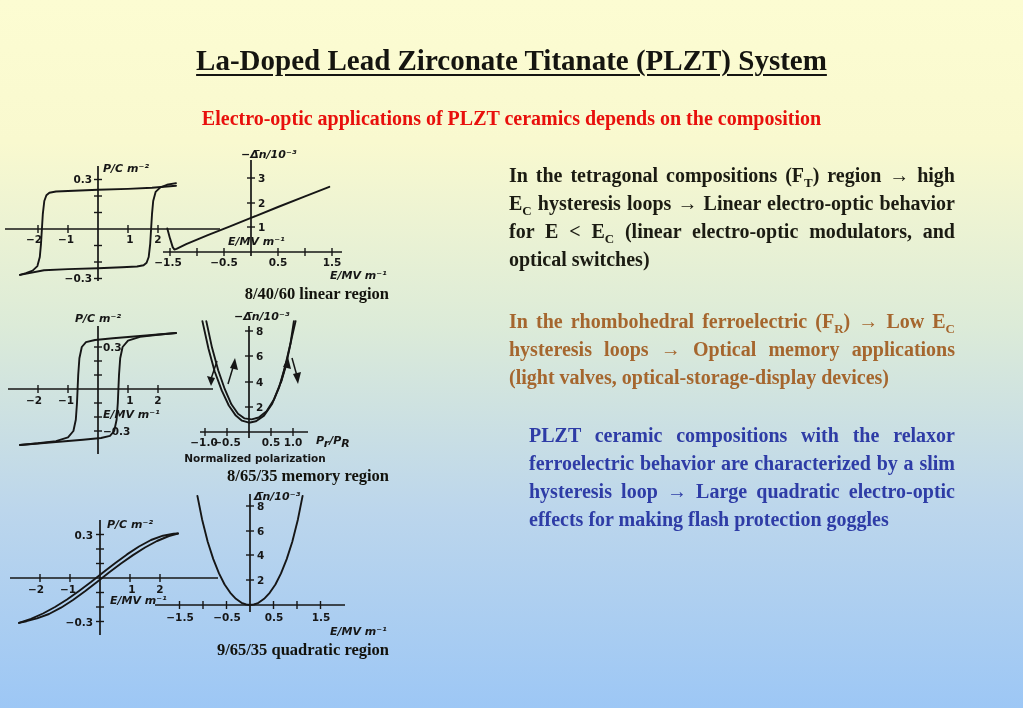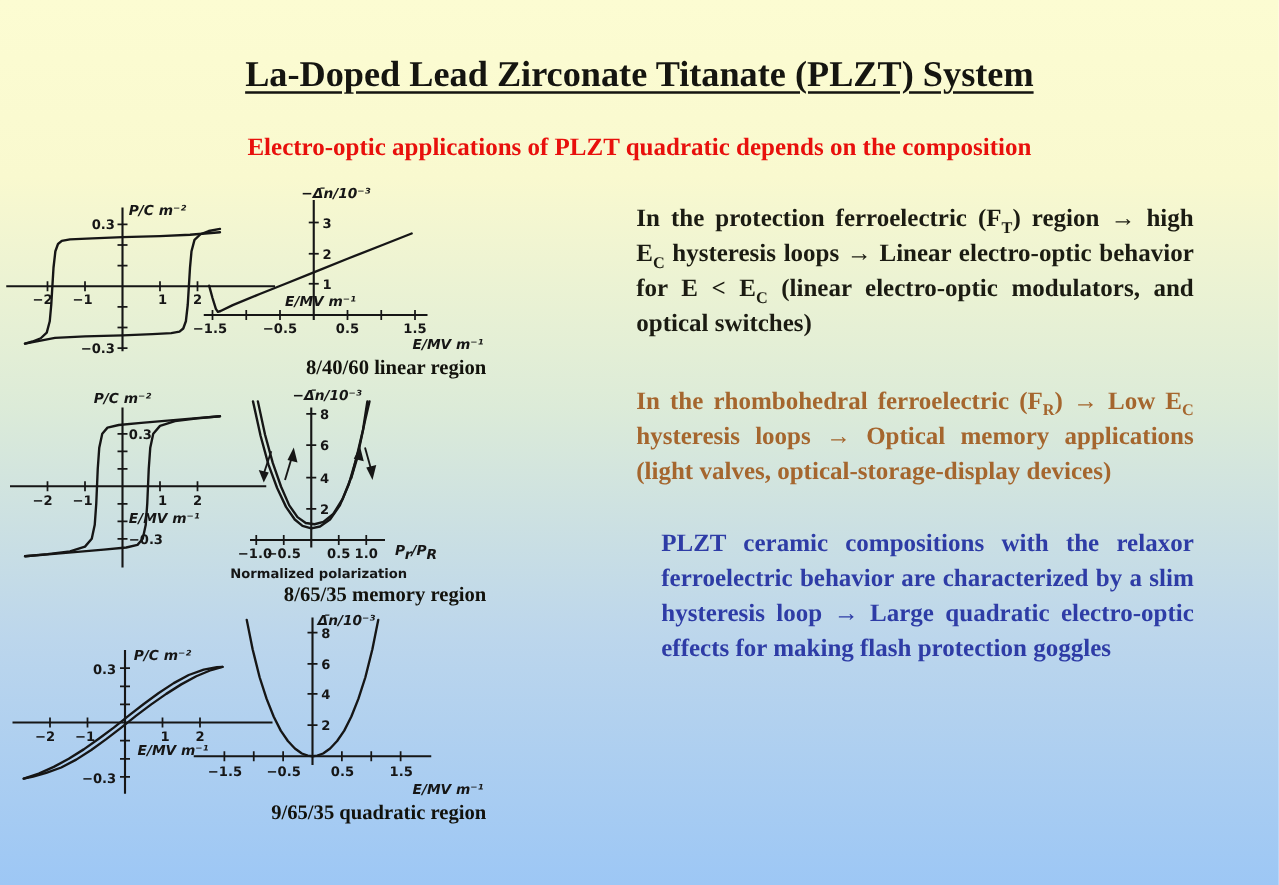--- a/index.html
+++ b/index.html
@@ -51,21 +51,21 @@
   .arr{stroke:#161616;stroke-width:1.5;}
   .arrh{fill:#161616;stroke:none;}
 </style>
 </head>
 <body>
 
 <div class="title">
   <span>La-Doped Lead Zirconate Titanate (PLZT) System</span>
 </div>
 
-<div class="subtitle">Electro-optic applications of PLZT quadratic depends on the composition</div>
+<div class="subtitle">Electro-optic applications of PLZT ceramics depends on the composition</div>
 
 <div class="fig" id="fig1">
   <svg width="420" height="136" viewBox="0 0 420 136">
 
     <g>
       <line class="axis" x1="98" y1="18" x2="98" y2="133"></line>
       <line class="axis" x1="5" y1="81" x2="220" y2="81"></line>
       <g>
         <line class="tick" x1="38" y1="77" x2="38" y2="85"></line>
           <line class="tick" x1="68" y1="77" x2="68" y2="85"></line>
@@ -259,16 +259,16 @@
       <text class="tk" x="227" y="131" text-anchor="middle">−0.5</text>
       <text class="tk" x="274" y="131" text-anchor="middle">0.5</text>
       <text class="tk" x="321" y="131" text-anchor="middle">1.5</text>
       <text class="ax" x="330" y="145">E/MV m⁻¹</text>
     </g>
   </svg>
   <div class="caption">9/65/35 quadratic region</div>
 </div>
 
 <div class="rightcol">
-  <p class="para" id="para-tetragonal"><span>In the protection ferroelectric (F</span><sub>T</sub><span>) region → high E</span><sub>C</sub><span> hysteresis loops → Linear electro-optic behavior for E &lt; E</span><sub>C</sub><span> (linear electro-optic modulators, and optical switches)</span></p>
+  <p class="para" id="para-tetragonal"><span>In the tetragonal compositions (F</span><sub>T</sub><span>) region → high E</span><sub>C</sub><span> hysteresis loops → Linear electro-optic behavior for E &lt; E</span><sub>C</sub><span> (linear electro-optic modulators, and optical switches)</span></p>
   <p class="para" id="para-rhombohedral"><span>In the rhombohedral ferroelectric (F</span><sub>R</sub><span>) → Low E</span><sub>C</sub><span> hysteresis loops → Optical memory applications (light valves, optical-storage-display devices)</span></p>
   <p class="para" id="para-relaxor"><span>PLZT ceramic compositions with the relaxor ferroelectric behavior are characterized by a slim hysteresis loop → Large quadratic electro-optic effects for making flash protection goggles</span></p>
 </div>
 
 </body></html>

